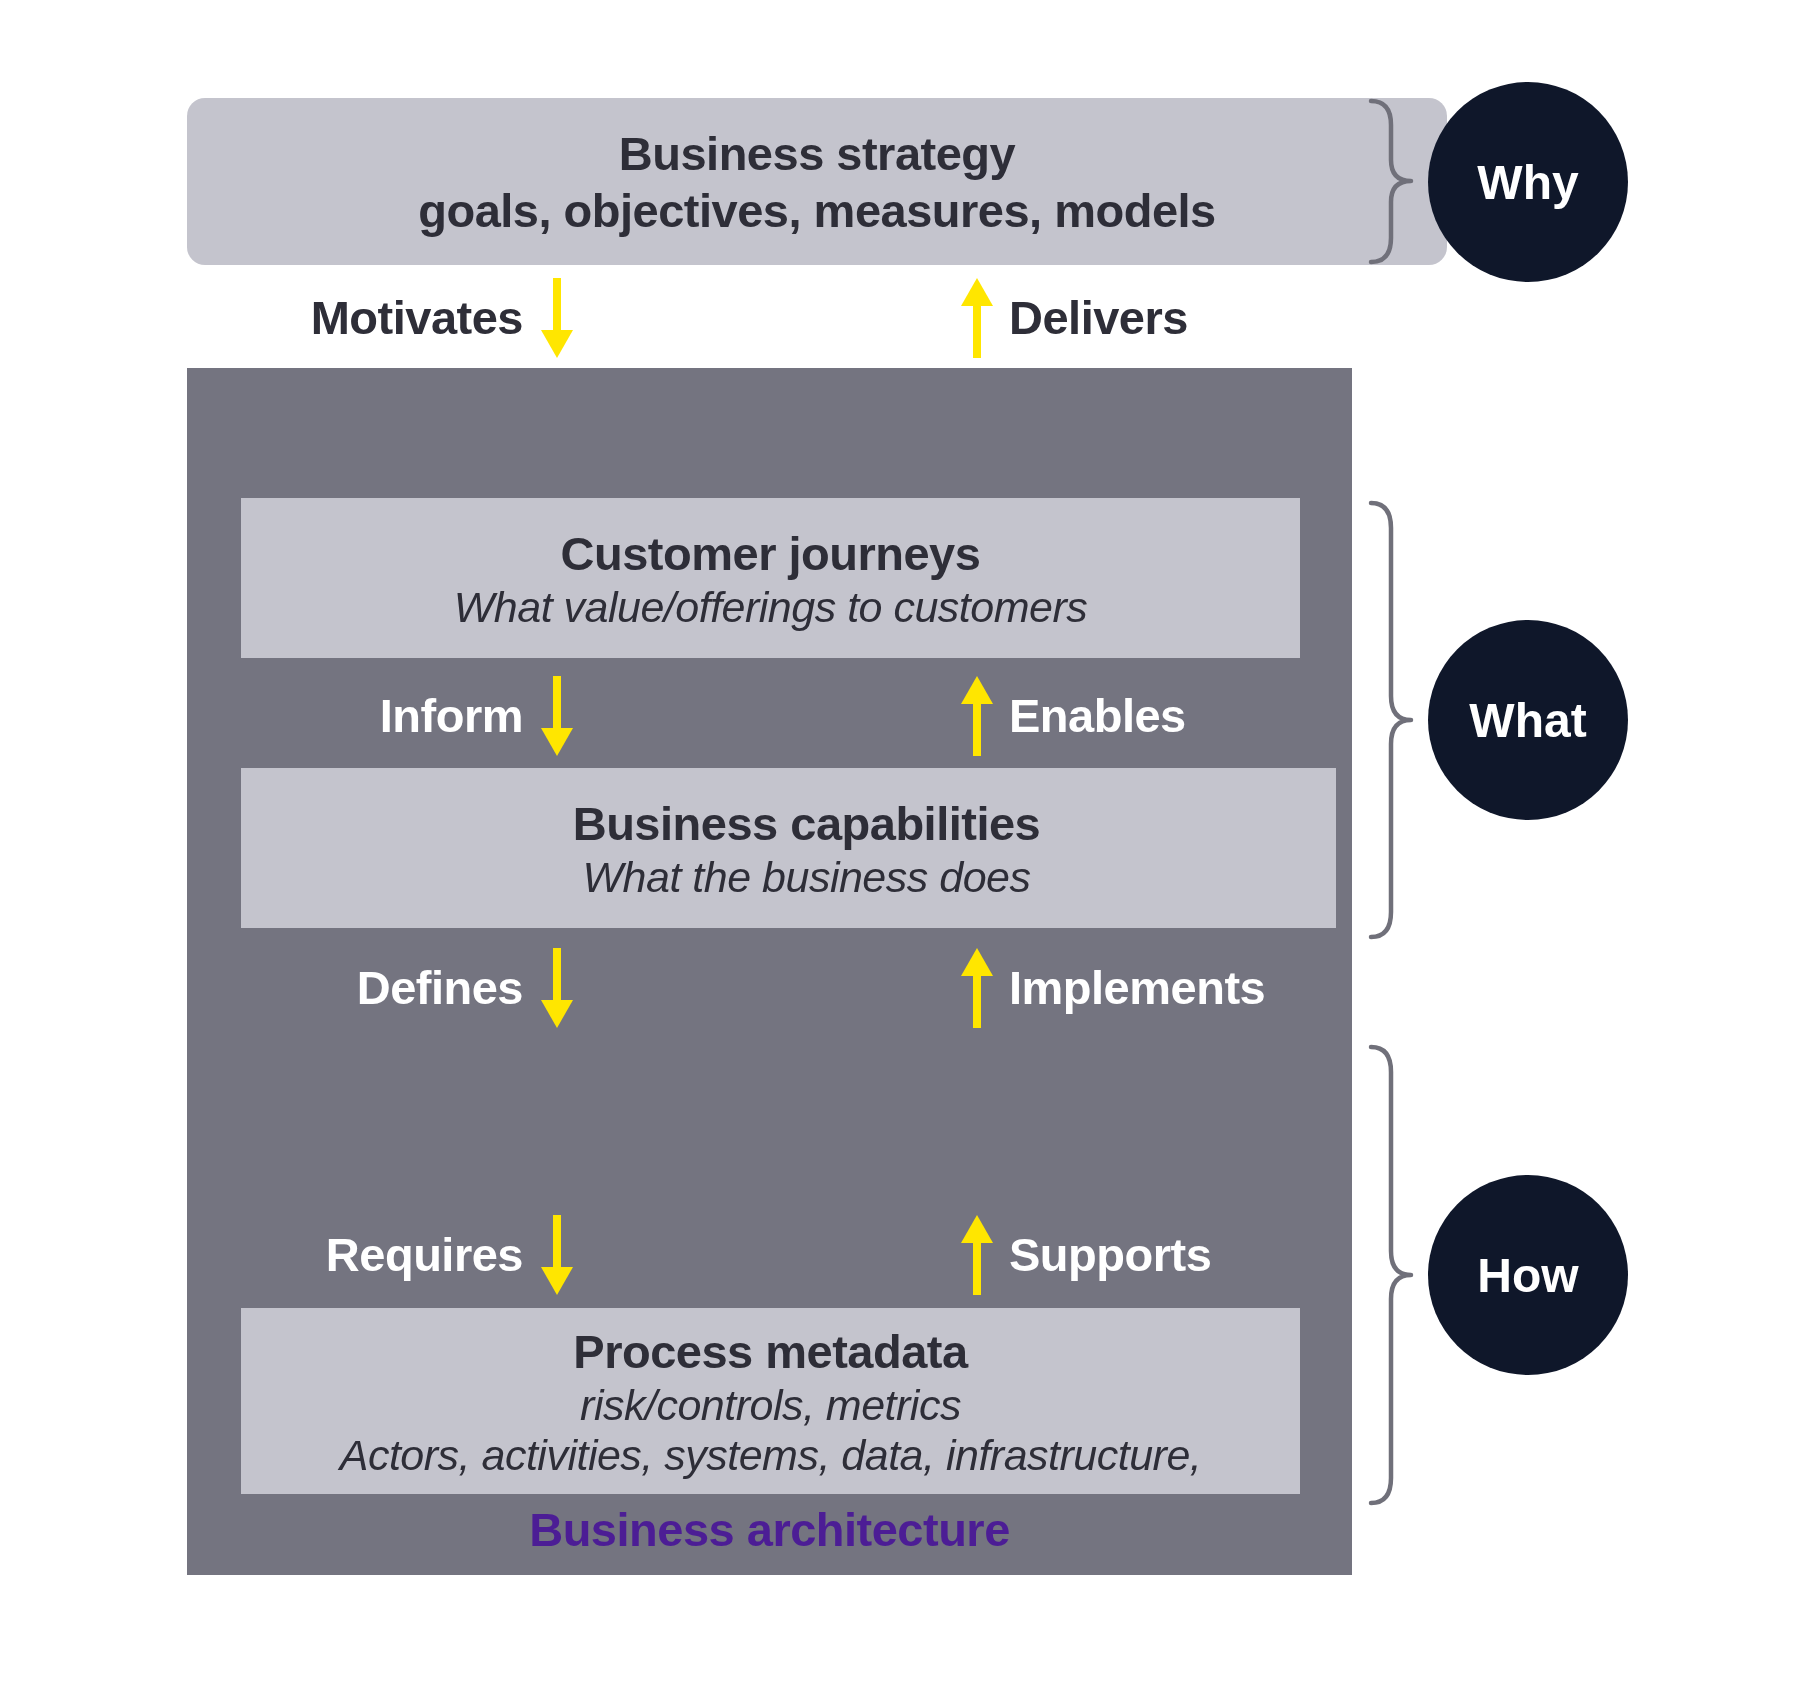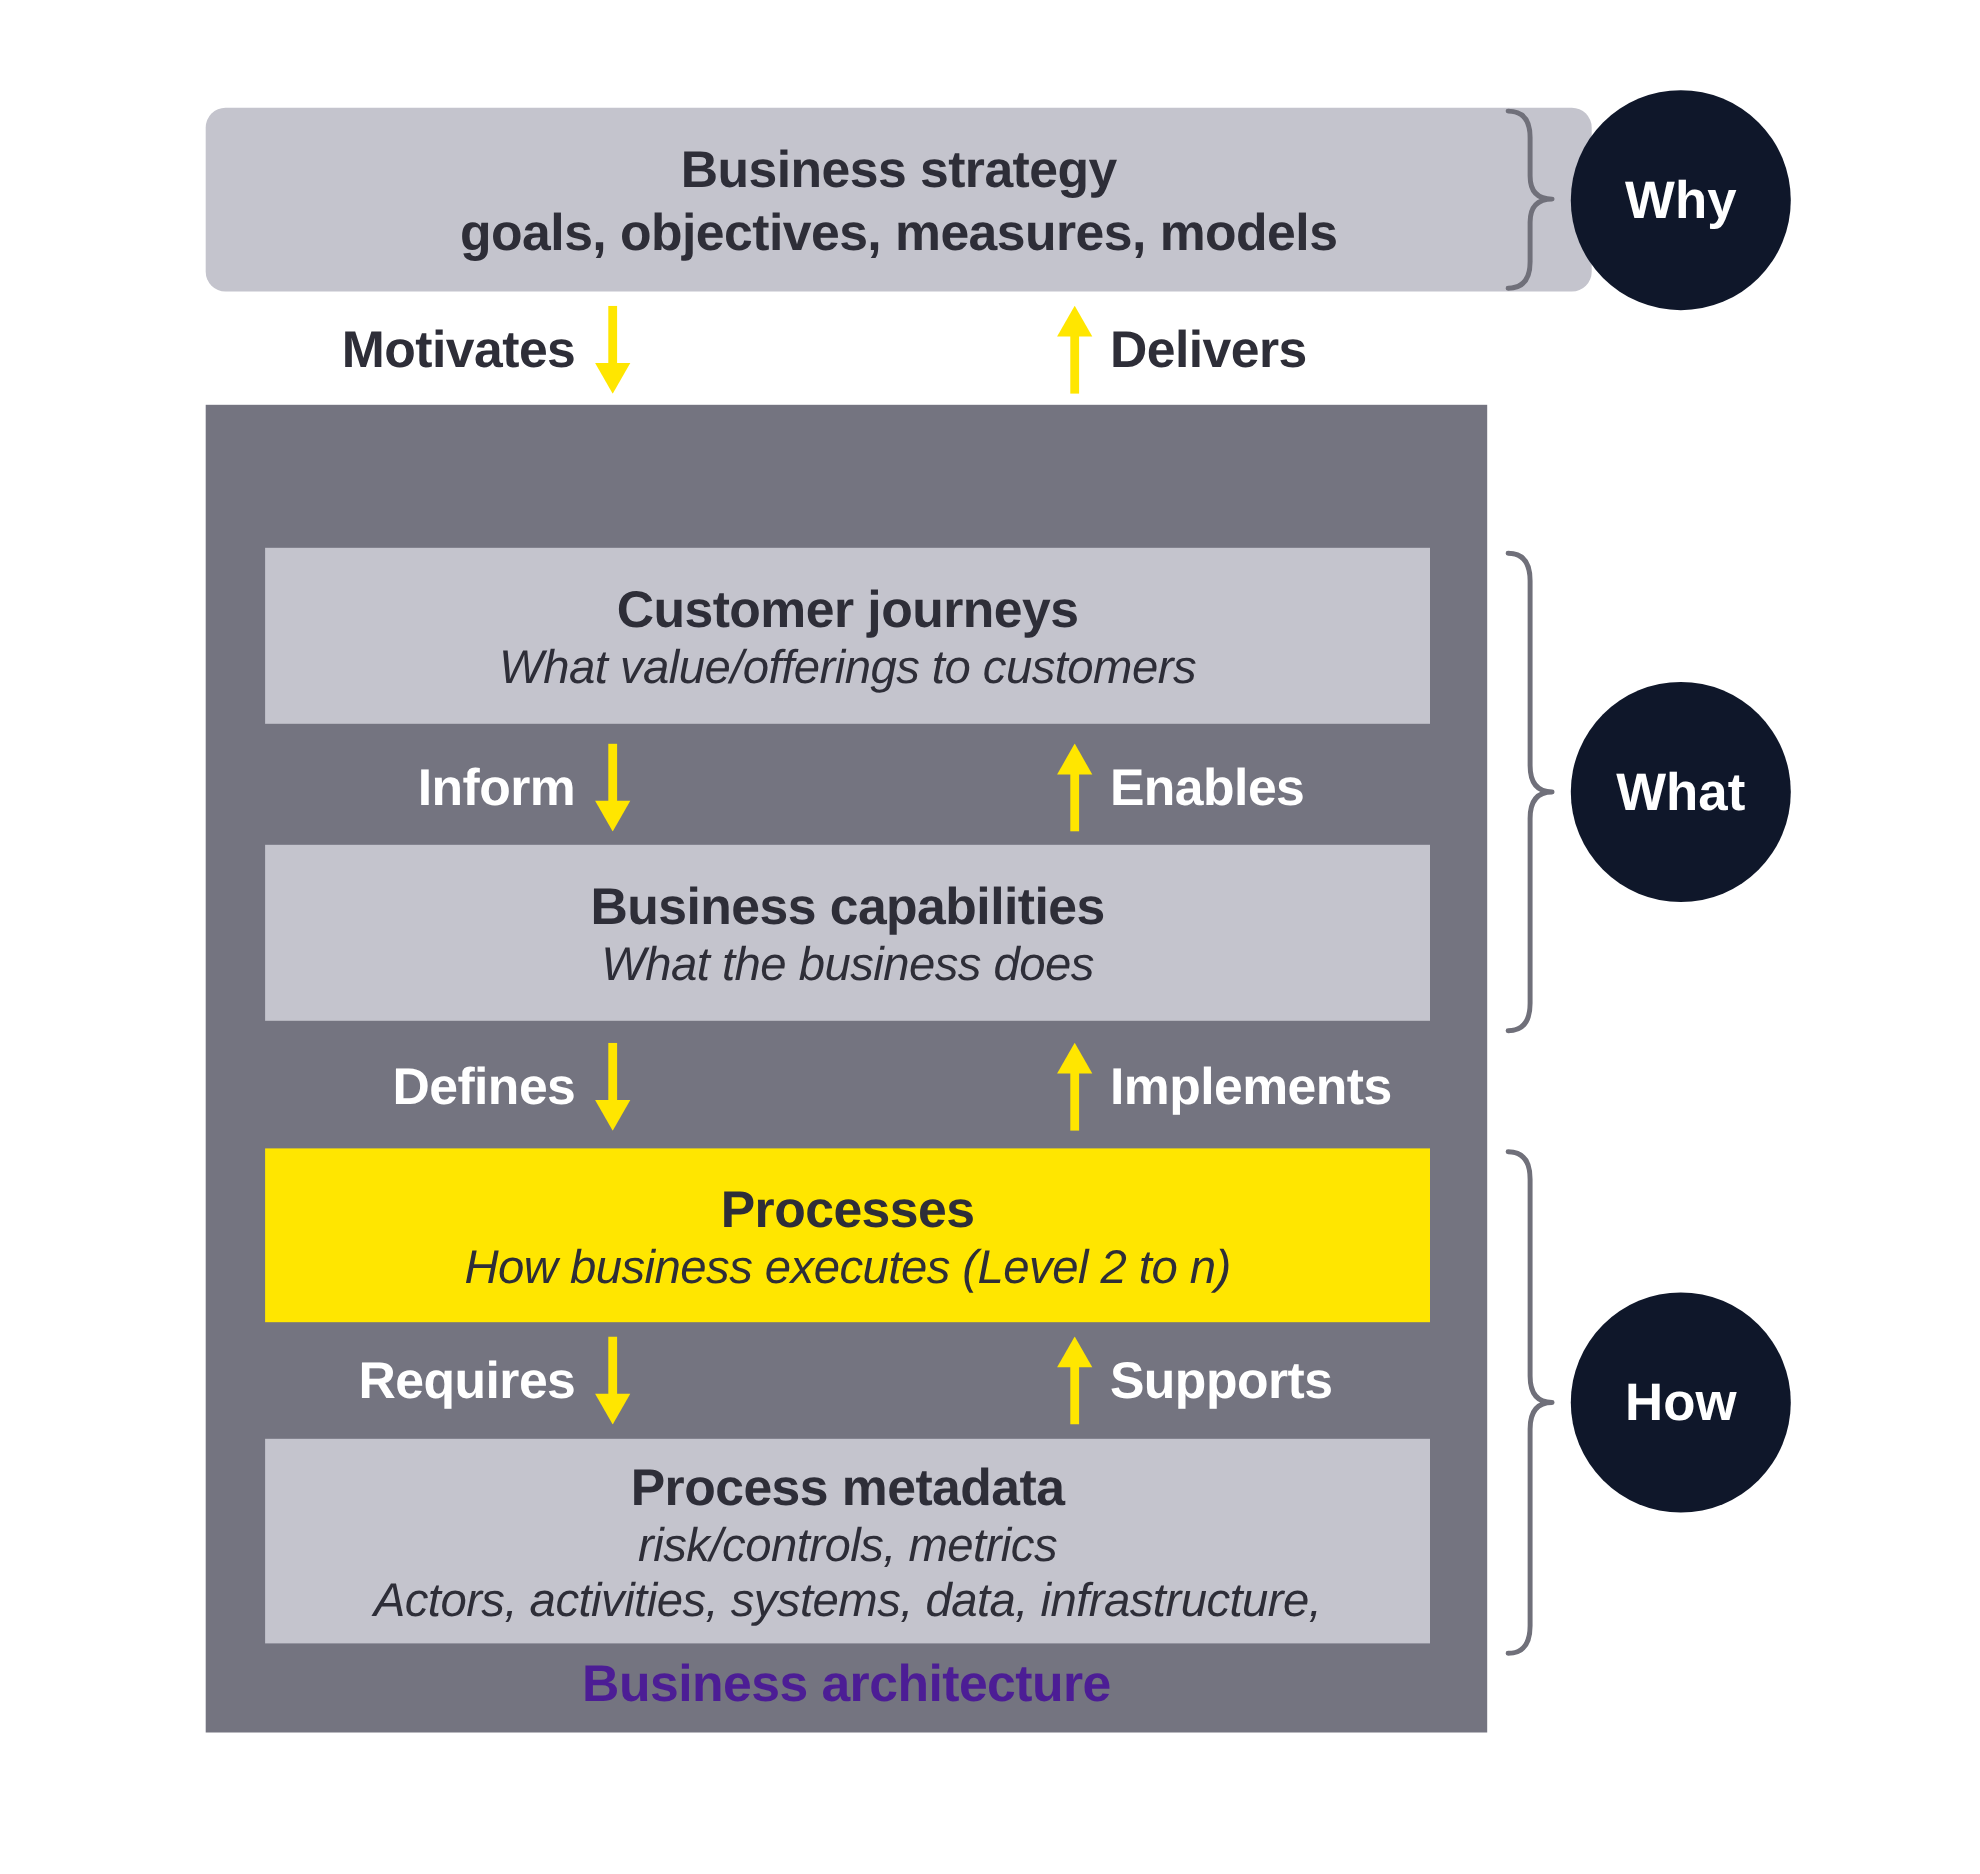--- a/index.html
+++ b/index.html
@@ -14,21 +14,21 @@
   
   .box { position:absolute; left:241px; width:1059px; background:#c4c4cd;
          display:flex; flex-direction:column; justify-content:center; align-items:center;
          text-align:center; }
   .box-title { font-size:47px; font-weight:bold; letter-spacing:-0.5px; line-height:57px; }
   .box-sub   { font-size:43px; font-style:italic; letter-spacing:-0.5px; line-height:50px; }
   .box-sub-bold { font-size:47px; font-weight:bold; letter-spacing:-0.5px; line-height:57px; }
 
   .strategy-box { left:187px; top:98px; width:1260px; height:167px;border-radius:18px; }
   .cj-box  { top:498px;  height:160px; }
-  .bc-box  { top:768px;  height:160px; }
+  .bc-box  { top:768px;  height:160px;padding-left:36px; }
   .pr-box  { top:1044px; height:158px; background:#ffe600; }
   .md-box  { top:1308px; height:186px; }
 
   
   .arrow-row { position:absolute; left:187px; width:1165px; height:80px; }
   .lbl { position:absolute; top:0; font-size:47px; font-weight:bold; letter-spacing:-0.5px;
          line-height:80px; white-space:nowrap; }
   .lbl-left  { left:0; width:336px; text-align:right; }
   .lbl-right { left:822px; }
   .dark-lbl  { color:#2e2e38; }
@@ -114,24 +114,20 @@
       <rect x="14" y="0" width="8" height="56" fill="#ffe600"></rect>
         <polygon points="2,52 34,52 18,80" fill="#ffe600"></polygon>
     </svg>
     <svg class="arrow up" viewBox="0 0 36 80">
       <polygon points="2,28 34,28 18,0" fill="#ffe600"></polygon>
         <rect x="14" y="24" width="8" height="56" fill="#ffe600"></rect>
     </svg>
     <span class="lbl lbl-right light-lbl">Implements</span>
   </div>
 
-  <div class="box pr-box">
-    <div class="box-title">Processes</div>
-    <div class="box-sub">How business executes (Level 2 to n)</div>
-  </div>
 
   <div class="arrow-row row-requires">
     <span class="lbl lbl-left light-lbl">Requires</span>
     <svg class="arrow down" viewBox="0 0 36 80">
       <rect x="14" y="0" width="8" height="56" fill="#ffe600"></rect>
         <polygon points="2,52 34,52 18,80" fill="#ffe600"></polygon>
     </svg>
     <svg class="arrow up" viewBox="0 0 36 80">
       <polygon points="2,28 34,28 18,0" fill="#ffe600"></polygon>
         <rect x="14" y="24" width="8" height="56" fill="#ffe600"></rect>

